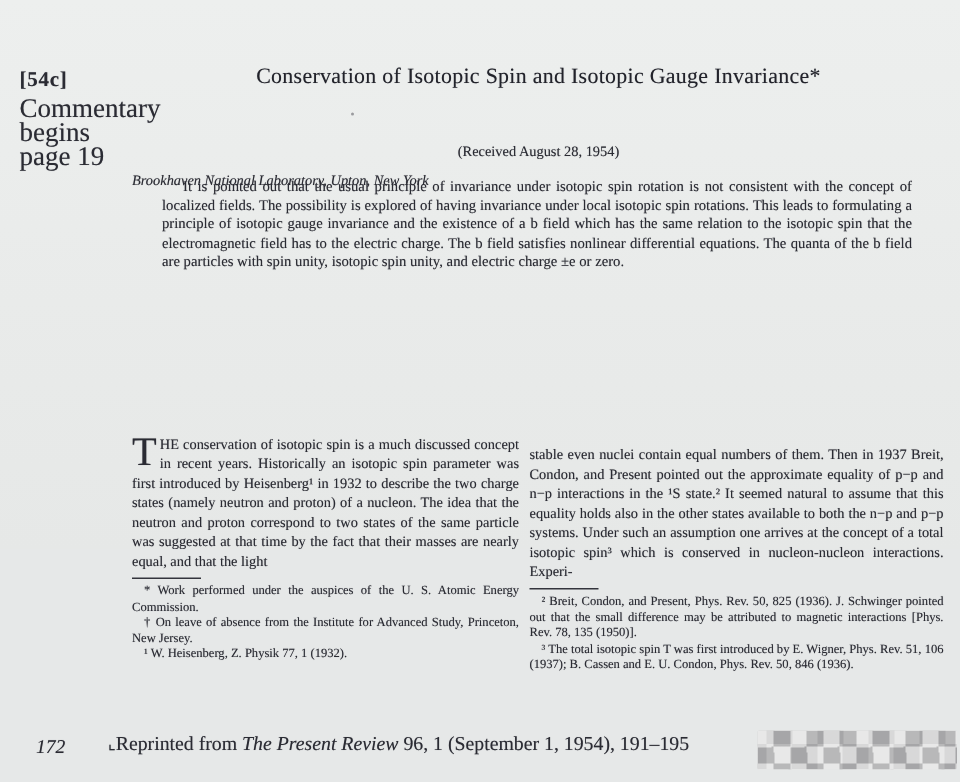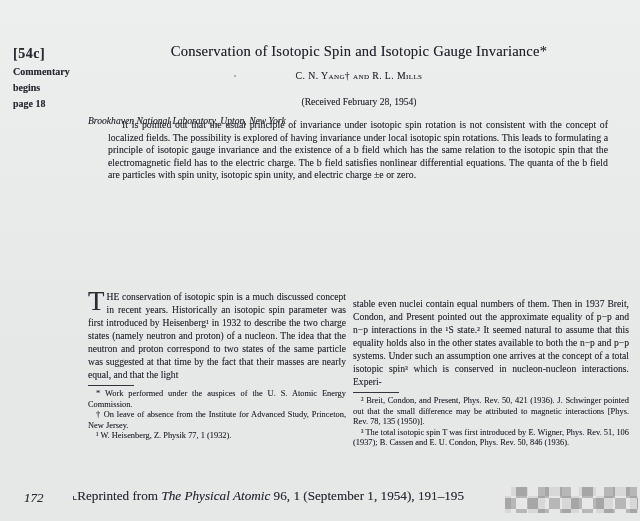--- a/index.html
+++ b/index.html
@@ -14,21 +14,21 @@
     background:linear-gradient(180deg,#edefee 0%,#e9ebea 55%,#e6e8e7 100%);
     text-shadow:0 0 0.5px rgba(42,43,51,0.45);
   }
   
   .paper-label{
     position:absolute;left:13px;top:46px;
     font-size:14px;font-weight:bold;letter-spacing:0.5px;
   }
   .commentary{
     position:absolute;left:13px;top:64px;
-    font-size:10px;line-height:16px;font-weight:bold;
+    font-size:18px;line-height:16px;
   }
   
   .title{
     position:absolute;left:88px;top:43px;width:542px;margin:0;
     text-align:center;font-size:14.6px;font-weight:normal;letter-spacing:0.2px;
     color:#22232b;
   }
   .authors{
     position:absolute;left:88px;top:70px;width:542px;
     text-align:center;font-size:9.8px;font-variant-caps:small-caps;letter-spacing:0.4px;
@@ -97,46 +97,45 @@
 </head>
 <body>
 
 <div class="page">
 
   <div class="paper-label">[54c]</div>
 
   <div class="commentary">
     <div>Commentary</div>
     <div>begins</div>
-    <div>page 18</div>
+    <div>page 19</div>
   </div>
 
   <h1 class="title">Conservation of Isotopic Spin and Isotopic Gauge Invariance*</h1>
-  <div class="authors">C. N. Yang† and R. L. Mills</div>
   <div class="affiliation">Brookhaven National Laboratory, Upton, New York</div>
-  <div class="received">(Received February 28, 1954)</div>
+  <div class="received">(Received August 28, 1954)</div>
 
   <p class="abstract">It is pointed out that the usual principle of invariance under isotopic spin rotation is not consistent with the concept of localized fields. The possibility is explored of having invariance under local isotopic spin rotations. This leads to formulating a principle of isotopic gauge invariance and the existence of a b field which has the same relation to the isotopic spin that the electromagnetic field has to the electric charge. The b field satisfies nonlinear differential equations. The quanta of the b field are particles with spin unity, isotopic spin unity, and electric charge ±e or zero.</p>
 
   <div class="col left">
     <p class="bodytext"><span class="dropcap">T</span><span>HE conservation of isotopic spin is a much discussed concept in recent years. Historically an isotopic spin parameter was first introduced by Heisenberg¹ in 1932 to describe the two charge states (namely neutron and proton) of a nucleon. The idea that the neutron and proton correspond to two states of the same particle was suggested at that time by the fact that their masses are nearly equal, and that the light</span></p>
     <div class="fnrule"></div>
     <p class="fn">* Work performed under the auspices of the U. S. Atomic Energy Commission.</p>
     <p class="fn">† On leave of absence from the Institute for Advanced Study, Princeton, New Jersey.</p>
     <p class="fn">¹ W. Heisenberg, Z. Physik 77, 1 (1932).</p>
   </div>
 
   <div class="col right">
     <p class="bodytext">stable even nuclei contain equal numbers of them. Then in 1937 Breit, Condon, and Present pointed out the approximate equality of p−p and n−p interactions in the ¹S state.² It seemed natural to assume that this equality holds also in the other states available to both the n−p and p−p systems. Under such an assumption one arrives at the concept of a total isotopic spin³ which is conserved in nucleon-nucleon interactions. Experi-</p>
     <div class="fnrule"></div>
-    <p class="fn">² Breit, Condon, and Present, Phys. Rev. 50, 421 (1936). J. Schwinger pointed out that the small difference may be attributed to magnetic interactions [Phys. Rev. 78, 135 (1950)].</p>
+    <p class="fn">² Breit, Condon, and Present, Phys. Rev. 50, 825 (1936). J. Schwinger pointed out that the small difference may be attributed to magnetic interactions [Phys. Rev. 78, 135 (1950)].</p>
     <p class="fn">³ The total isotopic spin T was first introduced by E. Wigner, Phys. Rev. 51, 106 (1937); B. Cassen and E. U. Condon, Phys. Rev. 50, 846 (1936).</p>
   </div>
 
   <div class="footer">
     <span class="pagenum">172</span>
-    <span class="reprint"><span class="corner">⌞</span><span>Reprinted from </span><em>The Physical Atomic</em><span> 96, 1 (September 1, 1954), 191–195</span></span>
+    <span class="reprint"><span class="corner">⌞</span><span>Reprinted from </span><em>The Present Review</em><span> 96, 1 (September 1, 1954), 191–195</span></span>
     <div class="mosaic"></div>
   </div>
 
   <div class="speck"></div>
 
 </div>
 
 </body></html>

